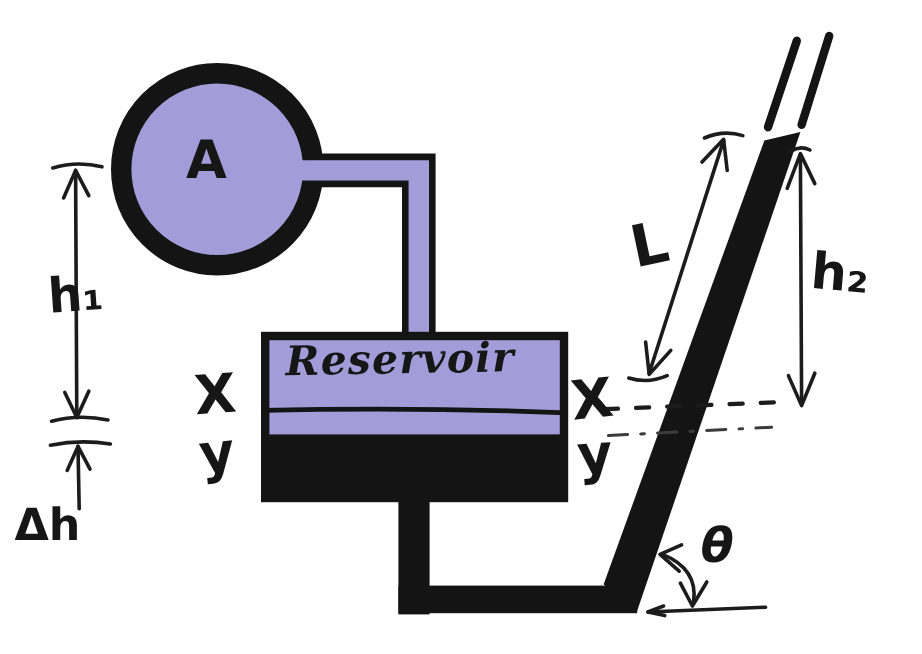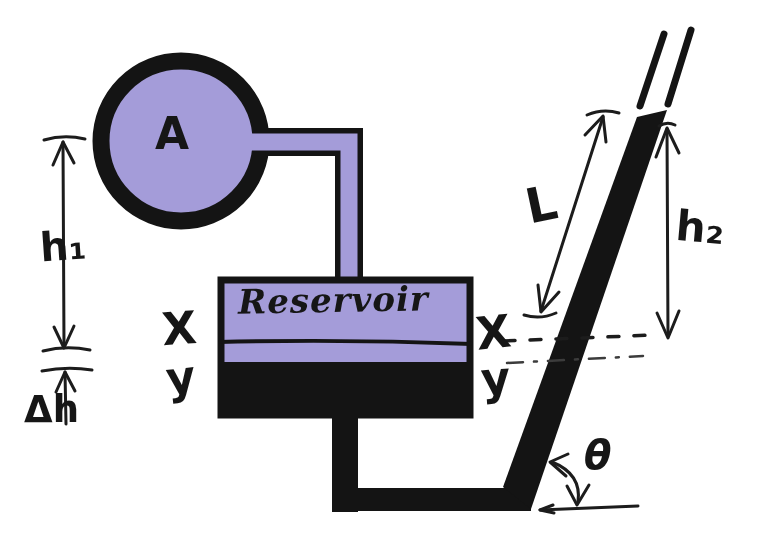--- a/index.html
+++ b/index.html
@@ -4,21 +4,21 @@
 <style>
   html,body{margin:0;padding:0;background:#fff;}
   #stage{
     position:relative;width:768px;height:545px;background:#ffffff;
     overflow:hidden;font-family:"DejaVu Sans",sans-serif;color:#141414;
   }
   #drawing{position:absolute;left:0;top:0;}
   .lbl{position:absolute;font-weight:700;line-height:1;white-space:nowrap;color:#161616;}
   .lbl-A{left:155px;top:112px;font-size:44px;font-weight:600;}
   .lbl-h1{left:40px;top:226px;font-size:40px;transform:rotate(-4deg);}
-  .lbl-dh{left:12px;top:391px;font-size:37px;margin-left:12px;}
+  .lbl-dh{left:12px;top:419px;font-size:37px;}
   .lbl-res{
     left:238px;top:283px;font-size:34px;font-style:italic;font-weight:600;
     font-family:"DejaVu Serif",serif;letter-spacing:1px;transform:rotate(-1deg);
   }
   .lbl-xl{left:162px;top:306px;font-size:45px;transform:rotate(-4deg);}
   .lbl-yl{left:166px;top:355px;font-size:45px;transform:rotate(-6deg);}
   .lbl-xr{left:476px;top:310px;font-size:45px;transform:rotate(-6deg);}
   .lbl-yr{left:481px;top:356px;font-size:45px;transform:rotate(-4deg);}
   .lbl-L{left:526px;top:180px;font-size:48px;font-weight:600;transform:rotate(-12deg);}
   .lbl-h2{left:676px;top:207px;font-size:42px;transform:rotate(5deg);}

